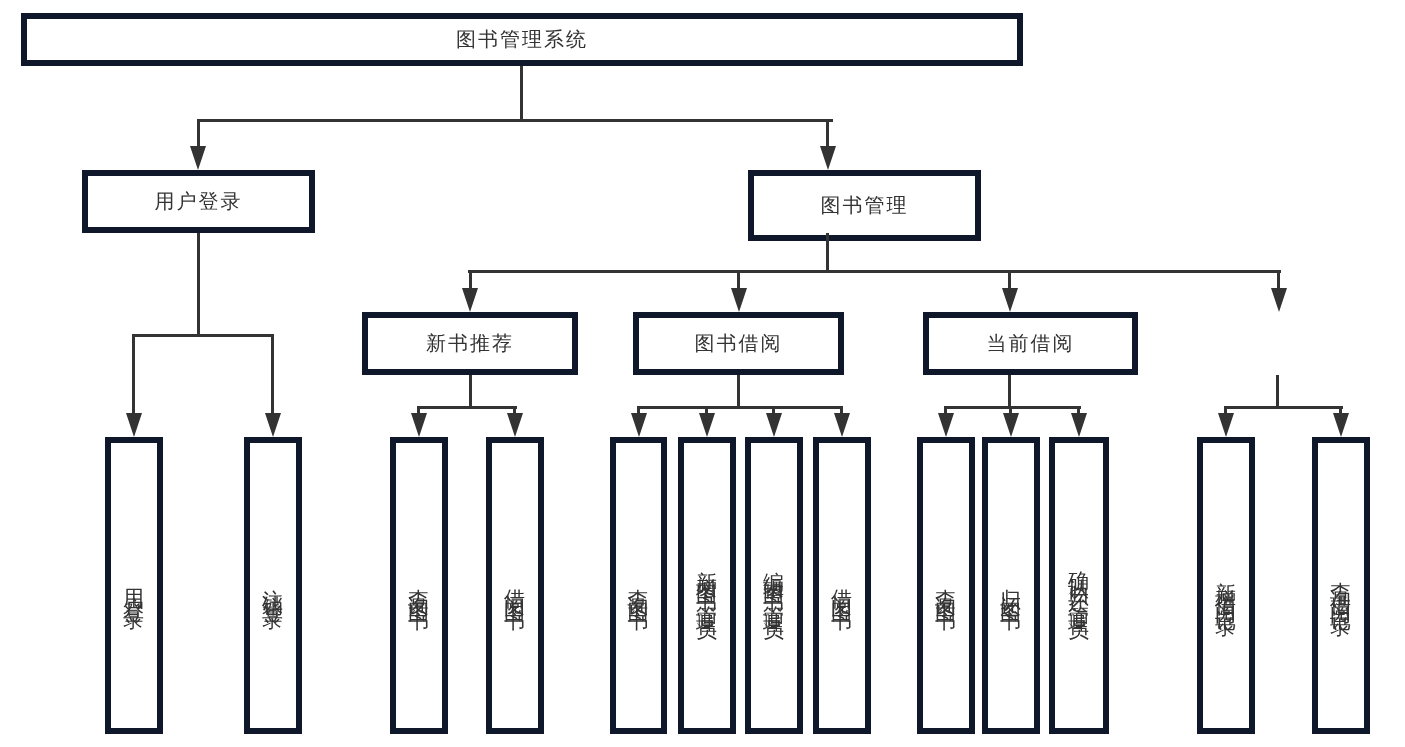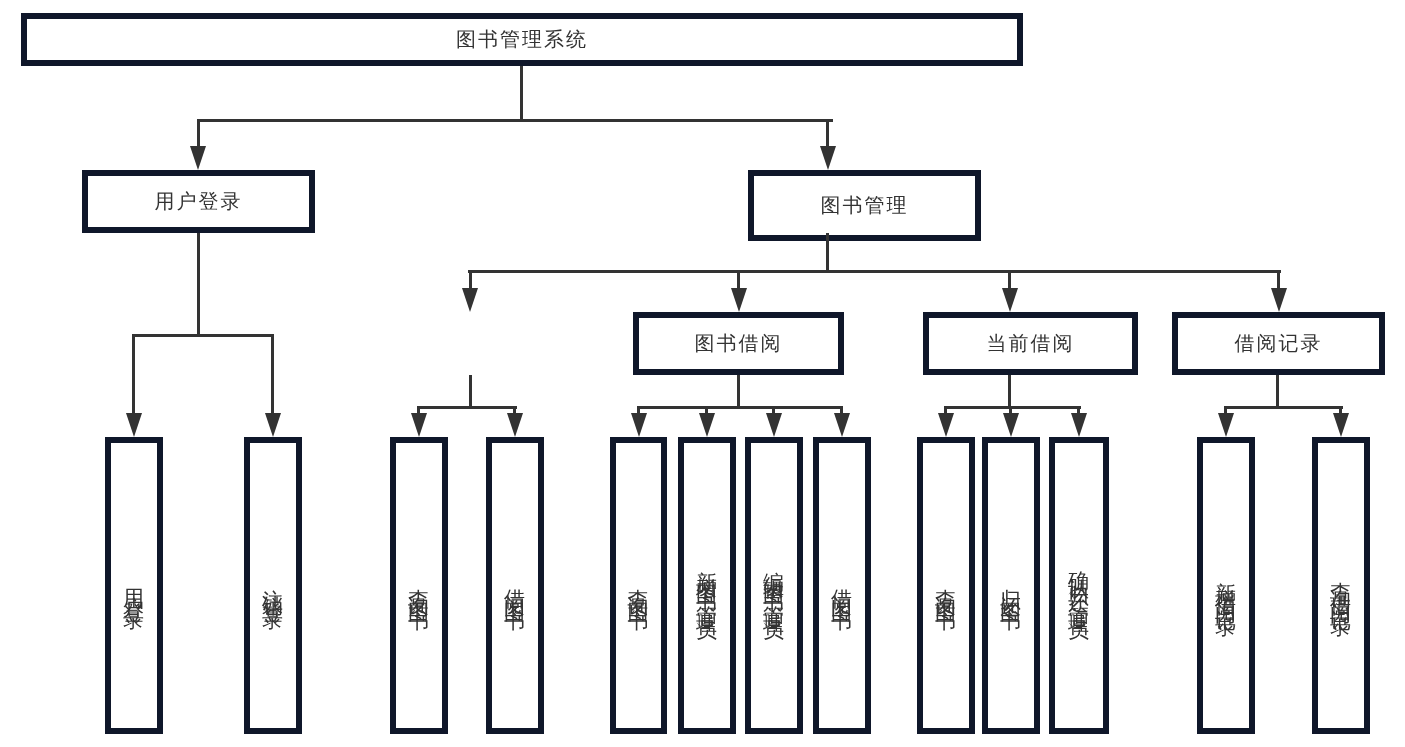--- a/index.html
+++ b/index.html
@@ -83,28 +83,28 @@
   <div class="h" style="left:468px; top:270px; width:813px; height:3px;"></div>
   <div class="v" style="left:469px; top:270px; width:3px; height:22px;"></div>
   <div class="arw" style="left:462px; top:288px;"></div>
   <div class="v" style="left:737px; top:270px; width:3px; height:22px;"></div>
   <div class="arw" style="left:731px; top:288px;"></div>
   <div class="v" style="left:1008px; top:270px; width:3px; height:22px;"></div>
   <div class="arw" style="left:1002px; top:288px;"></div>
   <div class="v" style="left:1277px; top:270px; width:3px; height:22px;"></div>
   <div class="arw" style="left:1271px; top:288px;"></div>
 
+  <div class="box" style="left:362px; top:312px; width:216px; height:63px;">
+    <span class="hbl">新书推荐</span>
+  </div>
   <div class="box" style="left:633px; top:312px; width:211px; height:63px;">
     <span class="hbl">图书借阅</span>
   </div>
   <div class="box" style="left:902px; top:312px; width:215px; height:63px;margin-left:21px;">
     <span class="hbl">当前借阅</span>
-  </div>
-  <div class="box" style="left:1172px; top:312px; width:213px; height:63px;">
-    <span class="hbl">借阅记录</span>
   </div>
 
   <div class="v" style="left:469px; top:375px; width:3px; height:34px;"></div>
   <div class="h" style="left:417px; top:406px; width:100px; height:3px;"></div>
   <div class="v" style="left:417px; top:406px; width:3px; height:10px;"></div>
   <div class="arw" style="left:411px; top:413px;"></div>
   <div class="v" style="left:513px; top:406px; width:3px; height:10px;"></div>
   <div class="arw" style="left:507px; top:413px;"></div>
 
   <div class="v" style="left:737px; top:375px; width:3px; height:34px;"></div>

